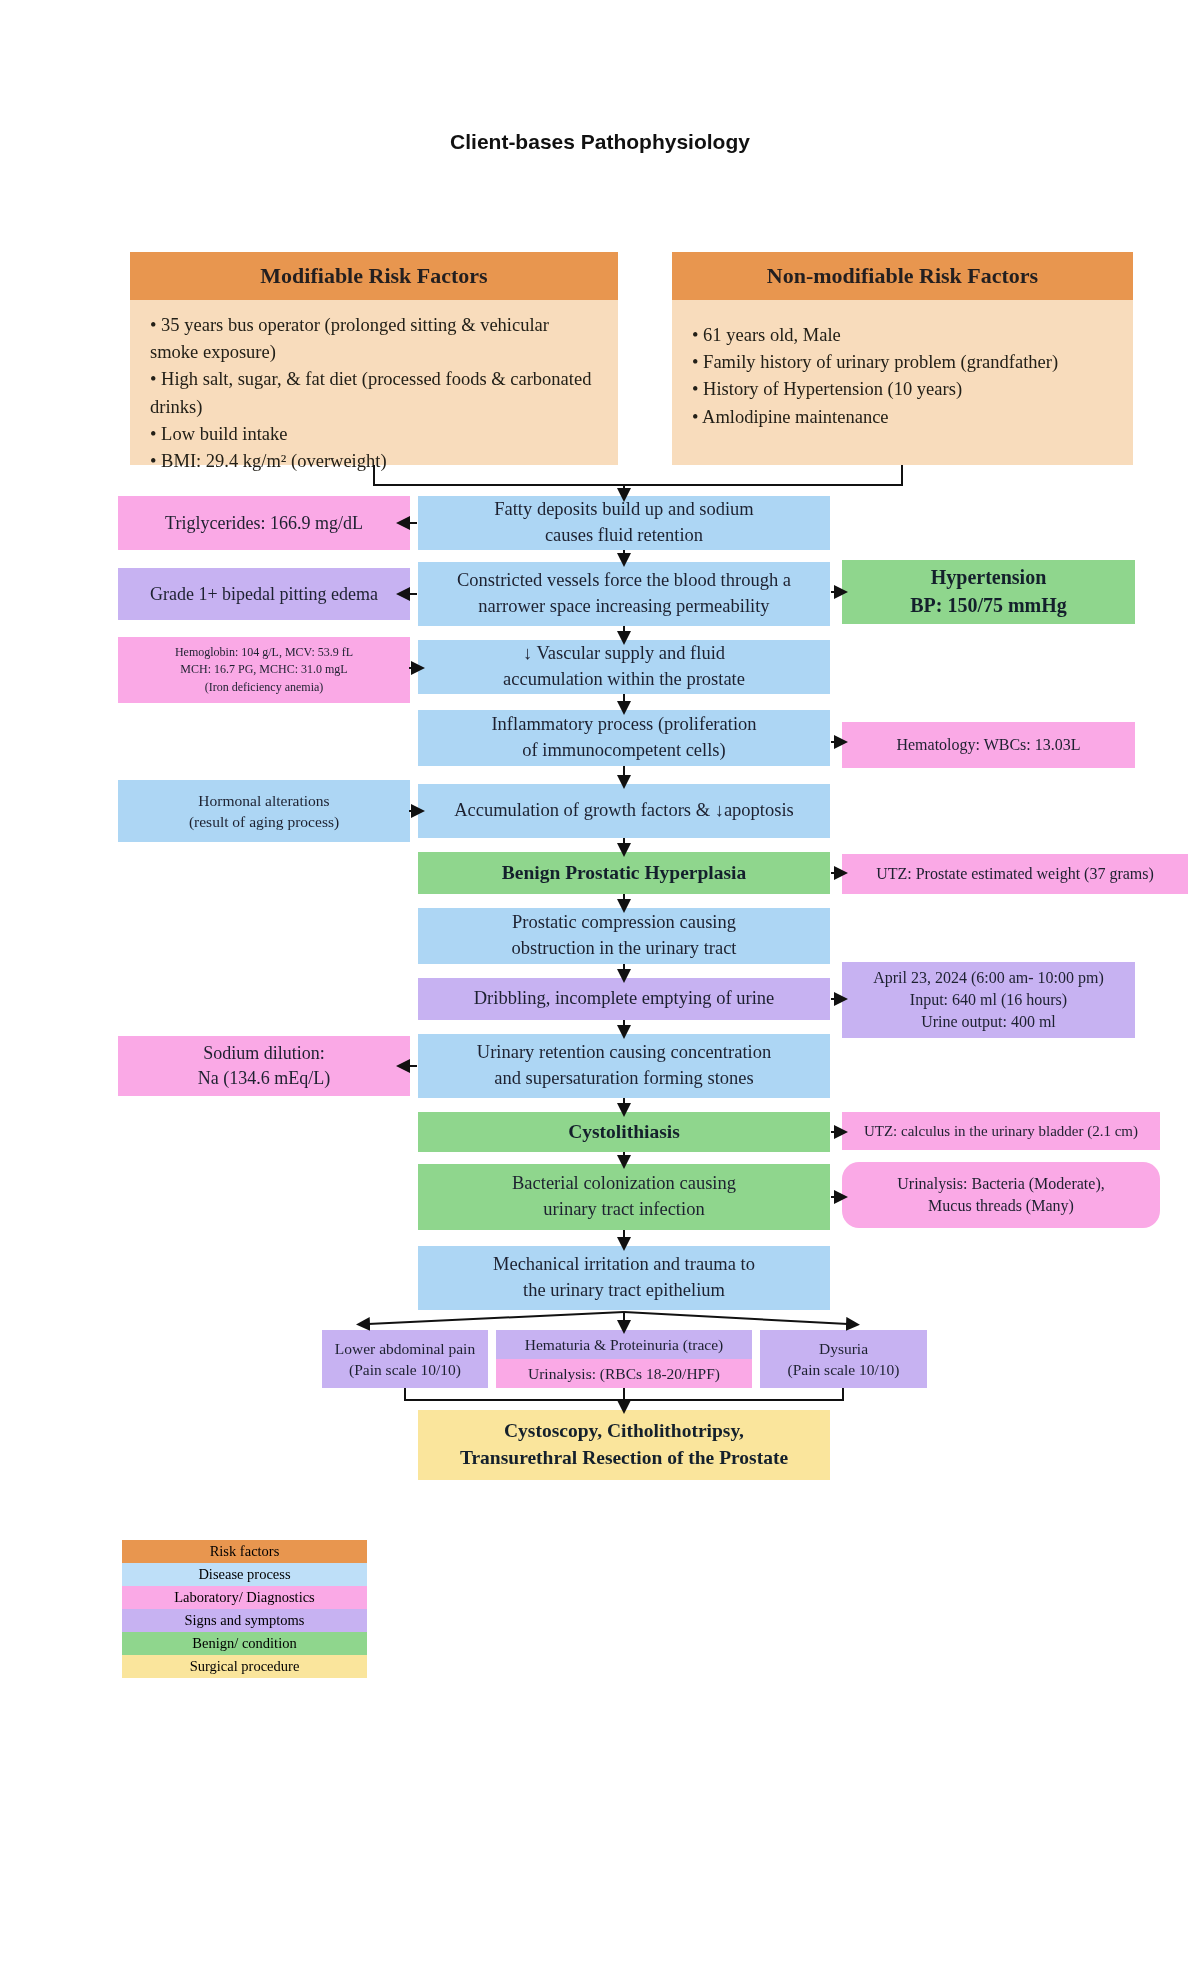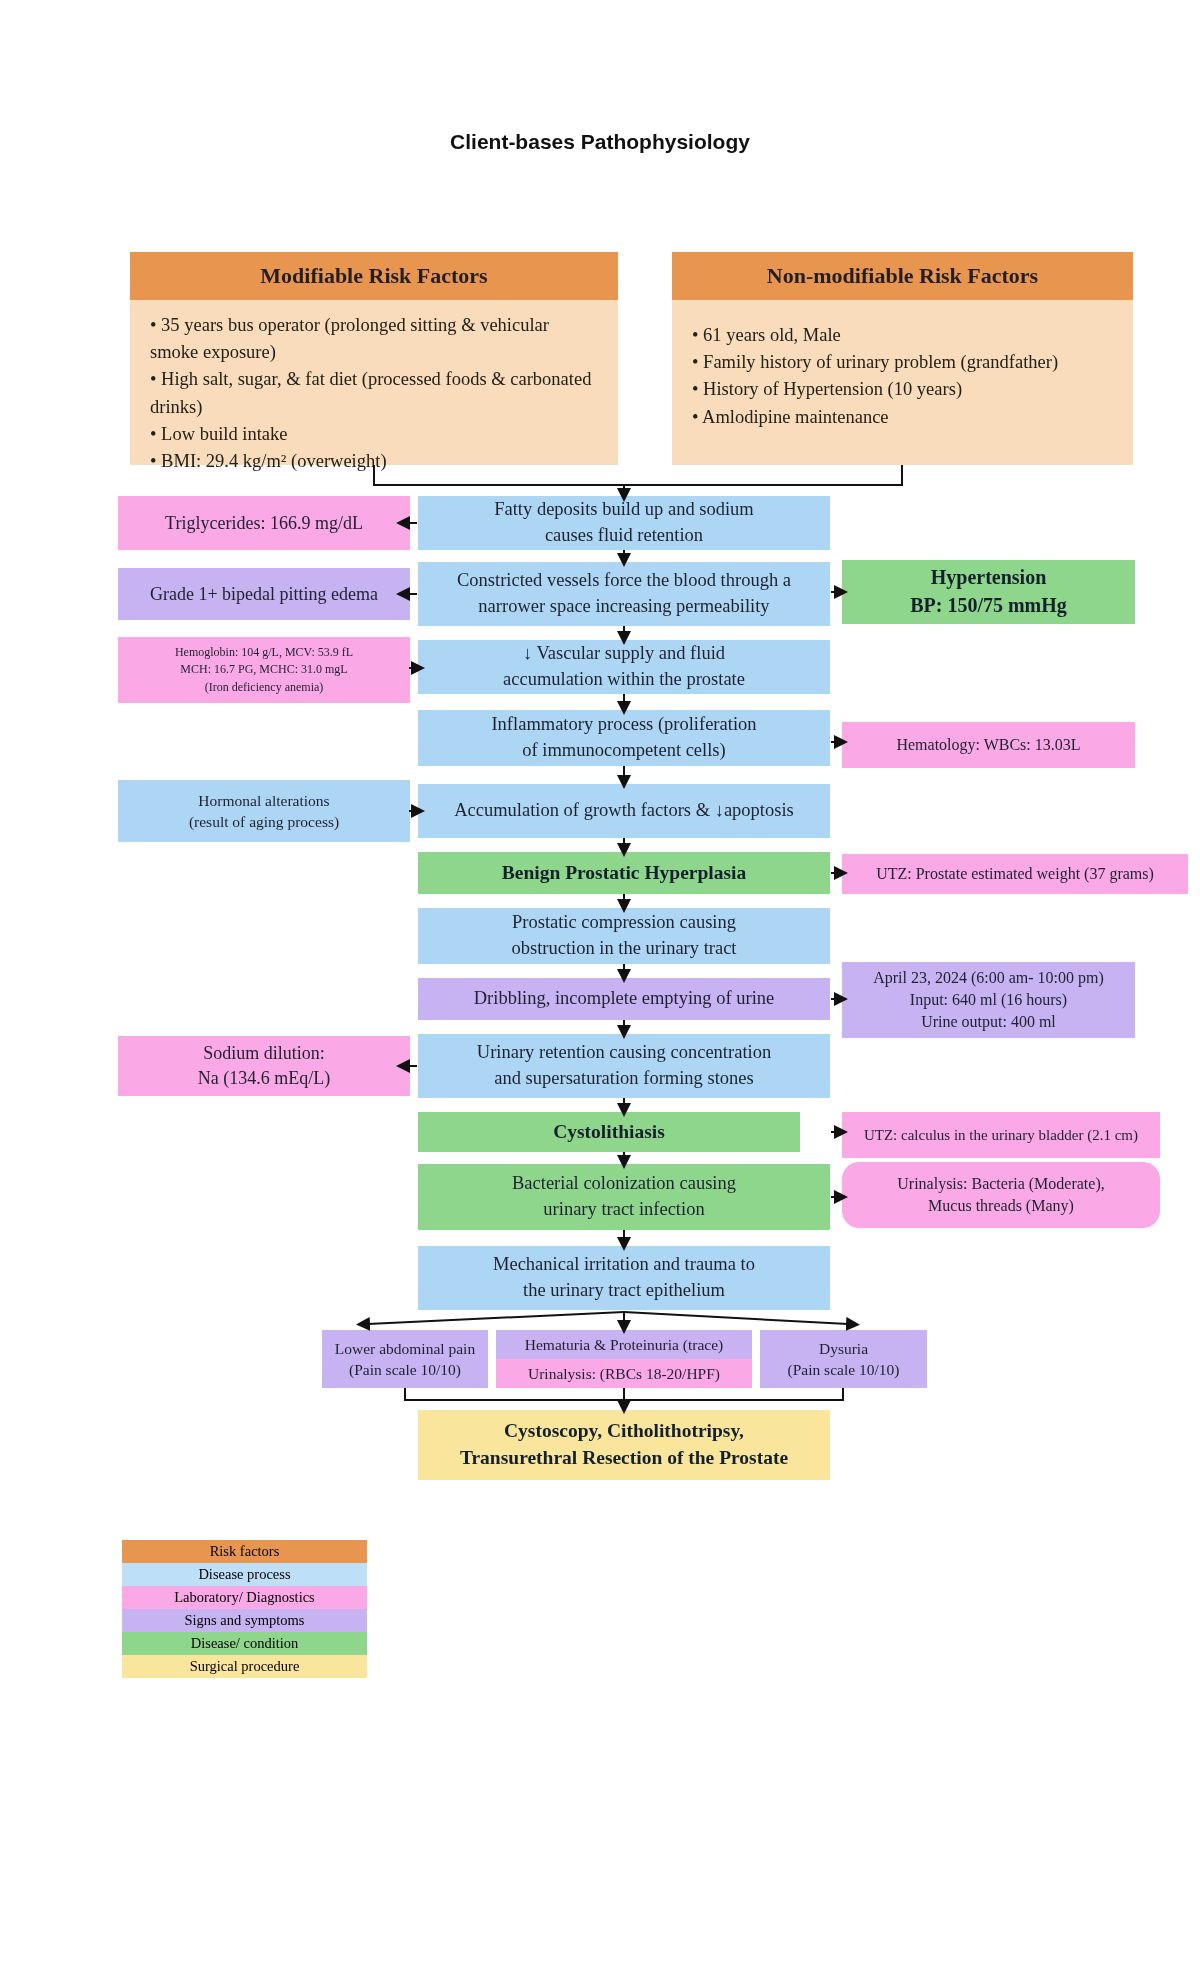--- a/index.html
+++ b/index.html
@@ -81,21 +81,21 @@
 accumulation within the prostate</div>
   <div class="box bg-blue f-flow" style="left:418px;top:710px;width:412px;height:56px;">Inflammatory process (proliferation
 of immunocompetent cells)</div>
   <div class="box bg-blue f-flow" style="left:418px;top:784px;width:412px;height:54px;">Accumulation of growth factors &amp; ↓apoptosis</div>
   <div class="box bg-green bold f-med" style="left:418px;top:852px;width:412px;height:42px;">Benign Prostatic Hyperplasia</div>
   <div class="box bg-blue f-flow" style="left:418px;top:908px;width:412px;height:56px;">Prostatic compression causing
 obstruction in the urinary tract</div>
   <div class="box bg-purple f-flow" style="left:418px;top:978px;width:412px;height:42px;">Dribbling, incomplete emptying of urine</div>
   <div class="box bg-blue f-flow" style="left:418px;top:1034px;width:412px;height:64px;">Urinary retention causing concentration
 and supersaturation forming stones</div>
-  <div class="box bg-green bold f-med" style="left:418px;top:1112px;width:382px;height:40px;">Cystolithiasis</div>
+  <div class="box bg-green bold f-med" style="left:418px;top:1112px;width:412px;height:40px;">Cystolithiasis</div>
   <div class="box bg-green f-flow" style="left:418px;top:1164px;width:412px;height:66px;">Bacterial colonization causing
 urinary tract infection</div>
   <div class="box bg-blue f-flow" style="left:418px;top:1246px;width:412px;height:64px;">Mechanical irritation and trauma to
 the urinary tract epithelium</div>
   <div class="box bg-yellow bold f-med" style="left:418px;top:1410px;width:412px;height:70px;">Cystoscopy, Citholithotripsy,
 Transurethral Resection of the Prostate</div>
 
   <div class="box bg-pink f-note" style="left:118px;top:496px;width:292px;height:54px;">Triglycerides: 166.9 mg/dL</div>
   <div class="box bg-purple f-note" style="left:118px;top:568px;width:292px;height:52px;">Grade 1+ bipedal pitting edema</div>
   <div class="box bg-pink f-small" style="left:118px;top:637px;width:292px;height:66px;">Hemoglobin: 104 g/L,  MCV: 53.9 fL
@@ -106,36 +106,36 @@
   <div class="box bg-pink f-note" style="left:118px;top:1036px;width:292px;height:60px;">Sodium dilution:
 Na (134.6 mEq/L)</div>
 
   <div class="box bg-green bold f-big" style="left:842px;top:560px;width:293px;height:64px;">Hypertension
 BP: 150/75 mmHg</div>
   <div class="box bg-pink f-right" style="left:842px;top:722px;width:293px;height:46px;">Hematology: WBCs: 13.03L</div>
   <div class="box bg-pink f-right" style="left:842px;top:854px;width:346px;height:40px;">UTZ: Prostate estimated weight (37 grams)</div>
   <div class="box bg-purple f-right" style="left:842px;top:962px;width:293px;height:76px;">April 23, 2024 (6:00 am- 10:00 pm)
 Input: 640 ml (16 hours)
 Urine output: 400 ml</div>
-  <div class="box bg-pink f-right-sm" style="left:842px;top:1112px;width:318px;height:46px;">UTZ: calculus in the urinary bladder (2.1 cm)</div>
+  <div class="box bg-pink f-right-sm" style="left:842px;top:1112px;width:318px;height:38px;">UTZ: calculus in the urinary bladder (2.1 cm)</div>
   <div class="box bg-pink f-right" style="left:842px;top:1162px;width:318px;height:66px;border-radius:17px;">Urinalysis: Bacteria (Moderate),
 Mucus threads (Many)</div>
 
   <div class="box bg-purple f-ss" style="left:322px;top:1330px;width:166px;height:58px;">Lower abdominal pain
 (Pain scale 10/10)</div>
   <div class="box bg-purple f-ss" style="left:496px;top:1330px;width:256px;height:29px;">Hematuria &amp; Proteinuria (trace)</div>
   <div class="box bg-pink f-ss" style="left:496px;top:1359px;width:256px;height:29px;">Urinalysis: (RBCs 18-20/HPF)</div>
   <div class="box bg-purple f-ss" style="left:760px;top:1330px;width:167px;height:58px;">Dysuria
 (Pain scale 10/10)</div>
 
   <div class="legend-row bg-orange" style="top:1540px;">Risk factors</div>
   <div class="legend-row bg-blue-lt" style="top:1563px;">Disease process</div>
   <div class="legend-row bg-pink" style="top:1586px;">Laboratory/ Diagnostics</div>
   <div class="legend-row bg-purple" style="top:1609px;">Signs and symptoms</div>
-  <div class="legend-row bg-green" style="top:1632px;">Disease/ condition</div>
+  <div class="legend-row bg-green" style="top:1632px;">Benign/ condition</div>
   <div class="legend-row bg-yellow" style="top:1655px;">Surgical procedure</div>
 
   <svg class="connectors" width="1200" height="1976">
     <defs>
       <marker id="ah" markerWidth="8" markerHeight="8" refX="1" refY="3.5" orient="auto">
         <path d="M0,0 L7,3.5 L0,7 z" fill="#111"></path>
       </marker>
     </defs>
     <g stroke="#111" stroke-width="2" fill="none">
 

